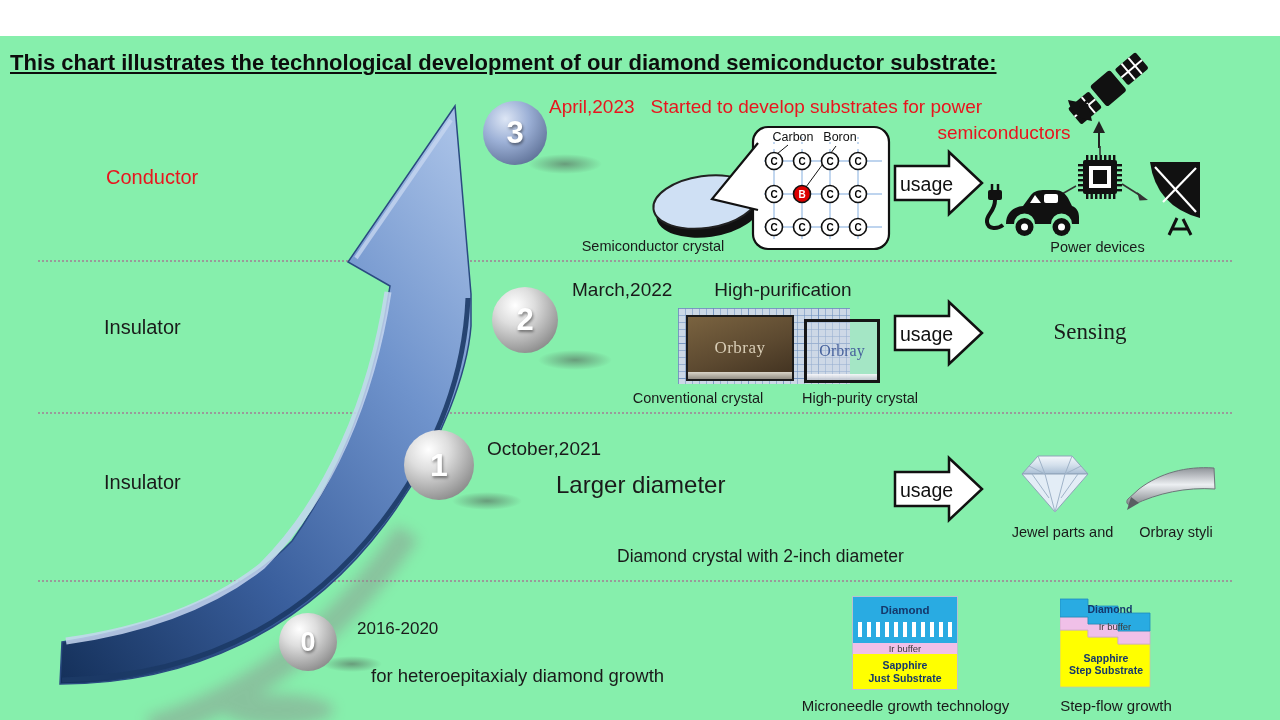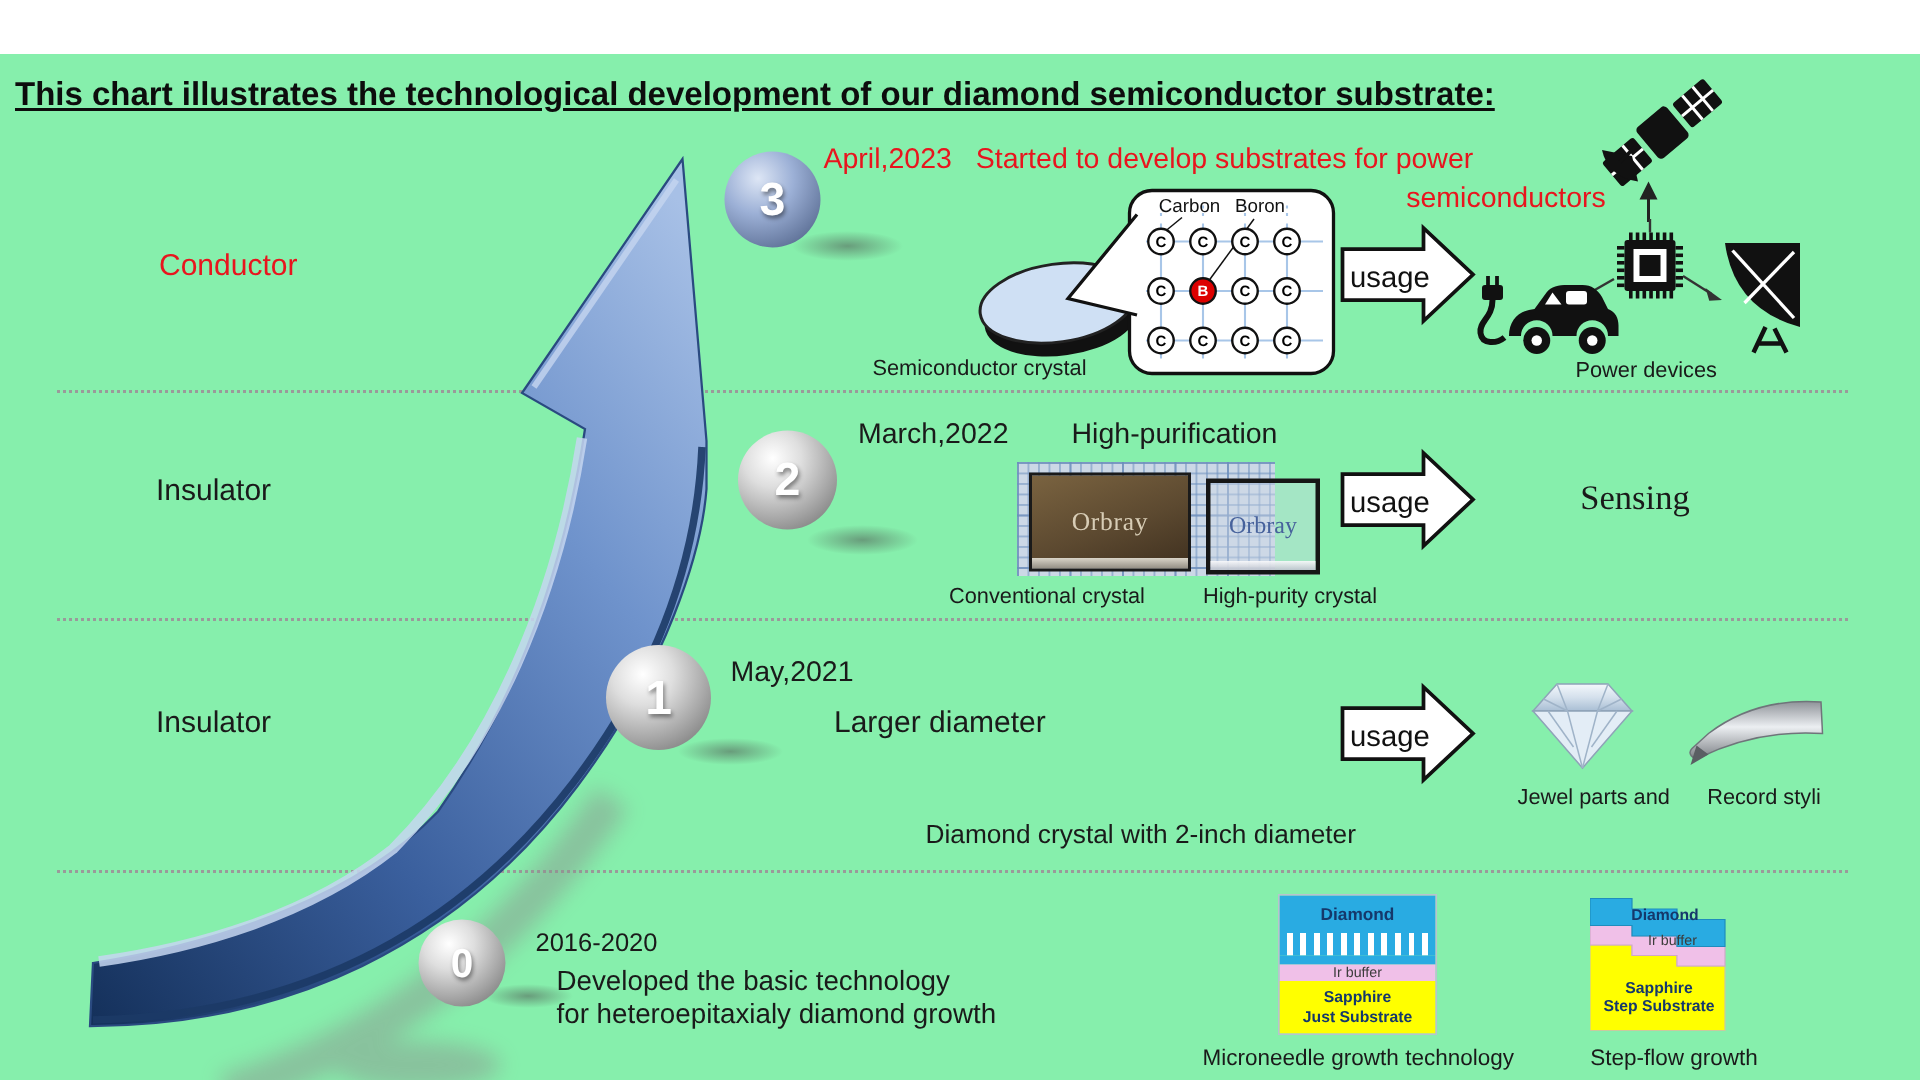--- a/index.html
+++ b/index.html
@@ -308,22 +308,22 @@
 
   <svg class="abs" style="left:893px;top:262px" width="92" height="70" viewBox="0 0 92 70">
     <polygon points="2,18 56,18 56,4 89,35 56,66 56,52 2,52" fill="#fff" stroke="#111" stroke-width="2.5"></polygon>
     <text x="7" y="43" font-size="19.5" fill="#111">usage</text>
   </svg>
 
   <div class="abs sensing serif" style="left:1030px;top:280px;width:120px">
     <div>Sensing</div>
   </div>
 
-  <div class="abs datetext" style="left:487px;top:402px">May,2021</div>
-  <div class="abs datetext" style="left:556px;top:435px;font-size:20px">Larger diameter</div>
+  <div class="abs datetext" style="left:487px;top:402px">October,2021</div>
+  <div class="abs datetext" style="left:556px;top:435px;font-size:24px">Larger diameter</div>
 
   <div class="abs" style="left:617px;top:510px;font-size:17.5px">Diamond crystal with 2-inch diameter</div>
 
   <svg class="abs" style="left:893px;top:418px" width="92" height="70" viewBox="0 0 92 70">
     <polygon points="2,18 56,18 56,4 89,35 56,66 56,52 2,52" fill="#fff" stroke="#111" stroke-width="2.5"></polygon>
     <text x="7" y="43" font-size="19.5" fill="#111">usage</text>
   </svg>
 
   <svg class="abs" style="left:1004px;top:414px" width="102" height="66" viewBox="0 0 102 66">
     <defs>
@@ -353,24 +353,23 @@
         <stop offset="0" stop-color="#8f9399"></stop>
           <stop offset="0.45" stop-color="#eceff2"></stop>
           <stop offset="1" stop-color="#7e8287"></stop>
       </linearGradient>
     </defs>
     <path d="M96,8 C68,6 42,13 21,29 L10,39 C7,42 10,47 15,45 C40,33 68,27 97,29 Z" fill="url(#metalGrad)" stroke="#6f747a" stroke-width="1"></path>
     <polygon points="13,37 21,43 9,50" fill="#5a5e63"></polygon>
   </svg>
 
   <div class="abs caption" style="left:1000px;top:488px;width:125px">Jewel parts and</div>
-  <div class="abs caption" style="left:1126px;top:488px;width:100px">Record styli</div>
+  <div class="abs caption" style="left:1126px;top:488px;width:100px">Orbray styli</div>
 
   <div class="abs" style="left:357px;top:583px;font-size:17px">2016-2020</div>
-  <div class="abs" style="left:371px;top:607px;font-size:18.5px">Developed the basic technology</div>
   <div class="abs" style="left:371px;top:629px;font-size:18.5px">for heteroepitaxialy diamond growth</div>
 
   <div class="abs stack">
     <div class="lay blue">Diamond</div>
     <div class="lay needles"></div>
     <div class="lay bluestrip"></div>
     <div class="lay pink">Ir buffer</div>
     <div class="lay yellow">
       <div>Sapphire</div>
       <div>Just Substrate</div>

